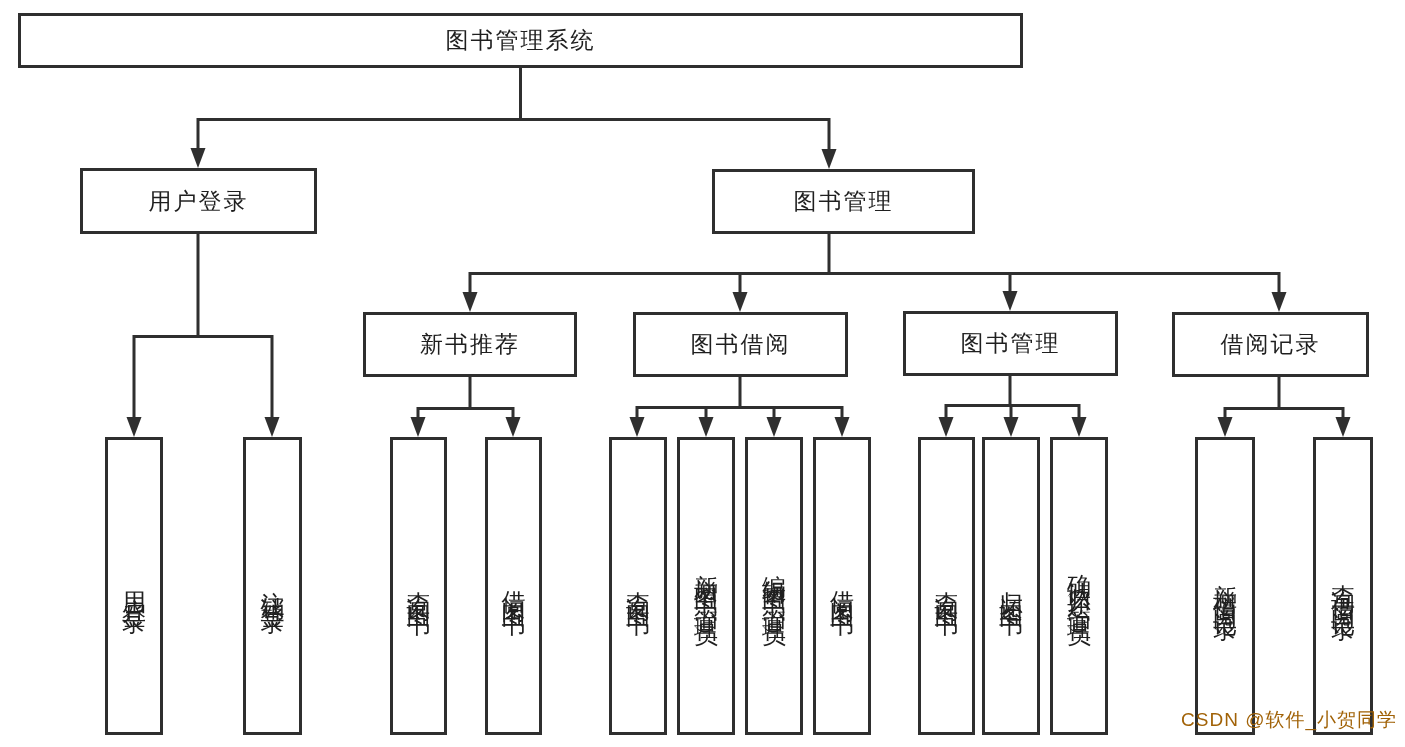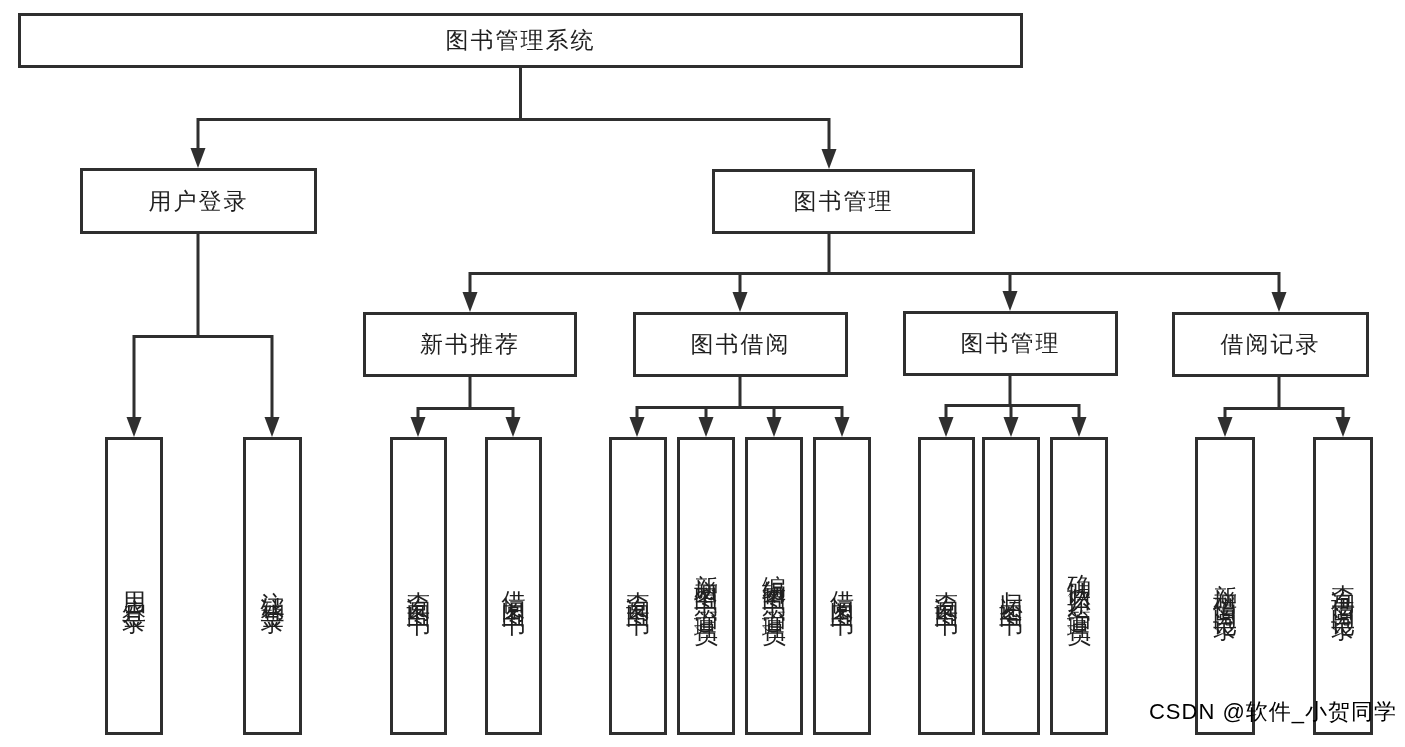--- a/index.html
+++ b/index.html
@@ -33,24 +33,24 @@
   .vtext{
     writing-mode:vertical-rl;
     text-orientation:mixed;
     font-size:24px;
     line-height:1;
     letter-spacing:7px;
     color:#1f1f1f;
   }
   .watermark{
     position:absolute;
-    right:8px;bottom:20px;
-    font-size:22px;
+    right:8px;bottom:14px;
+    font-size:19px;
     letter-spacing:1px;
-    color:#000000;
+    color:#a16207;
     white-space:nowrap;
     z-index:5;
   }
 </style>
 </head>
 <body>
 
 <div class="canvas">
 
   <svg class="connector-layer" viewBox="0 0 1405 747" xmlns="http://www.w3.org/2000/svg">

